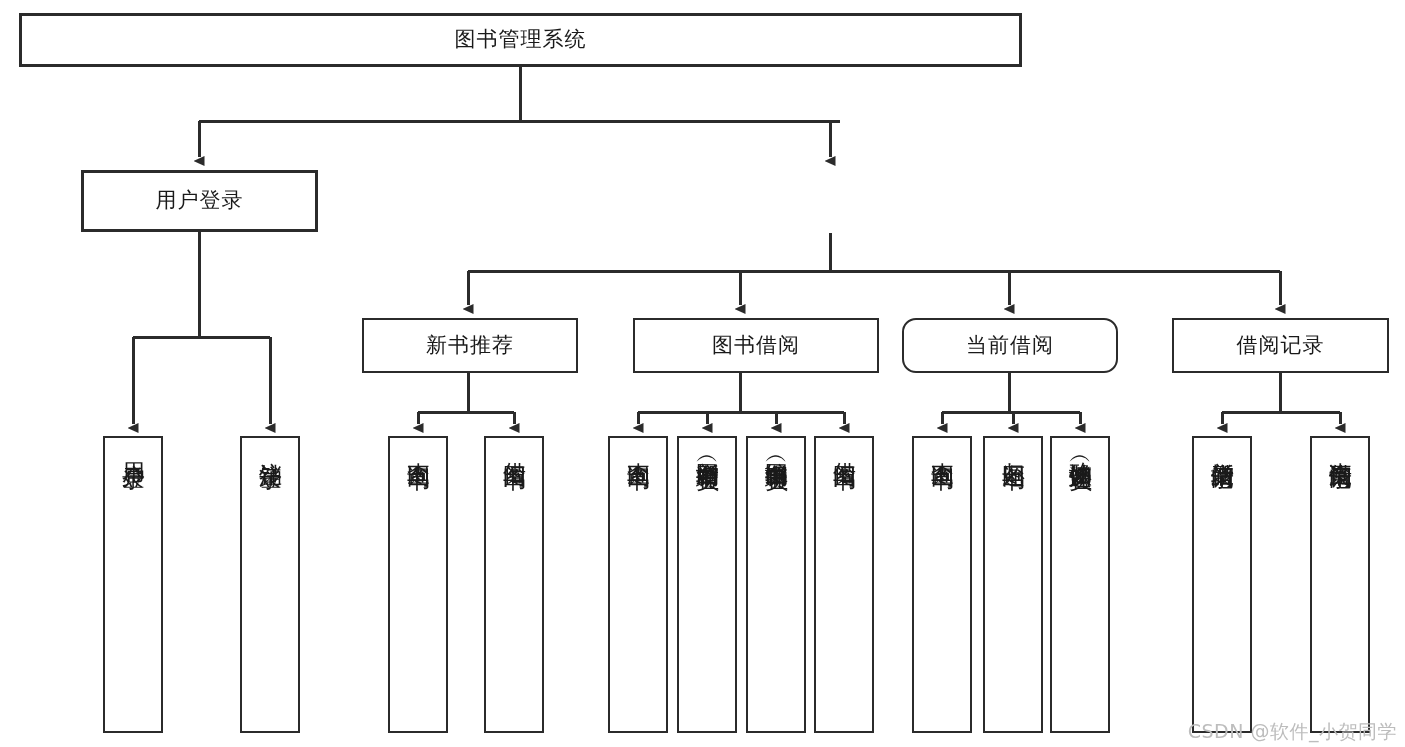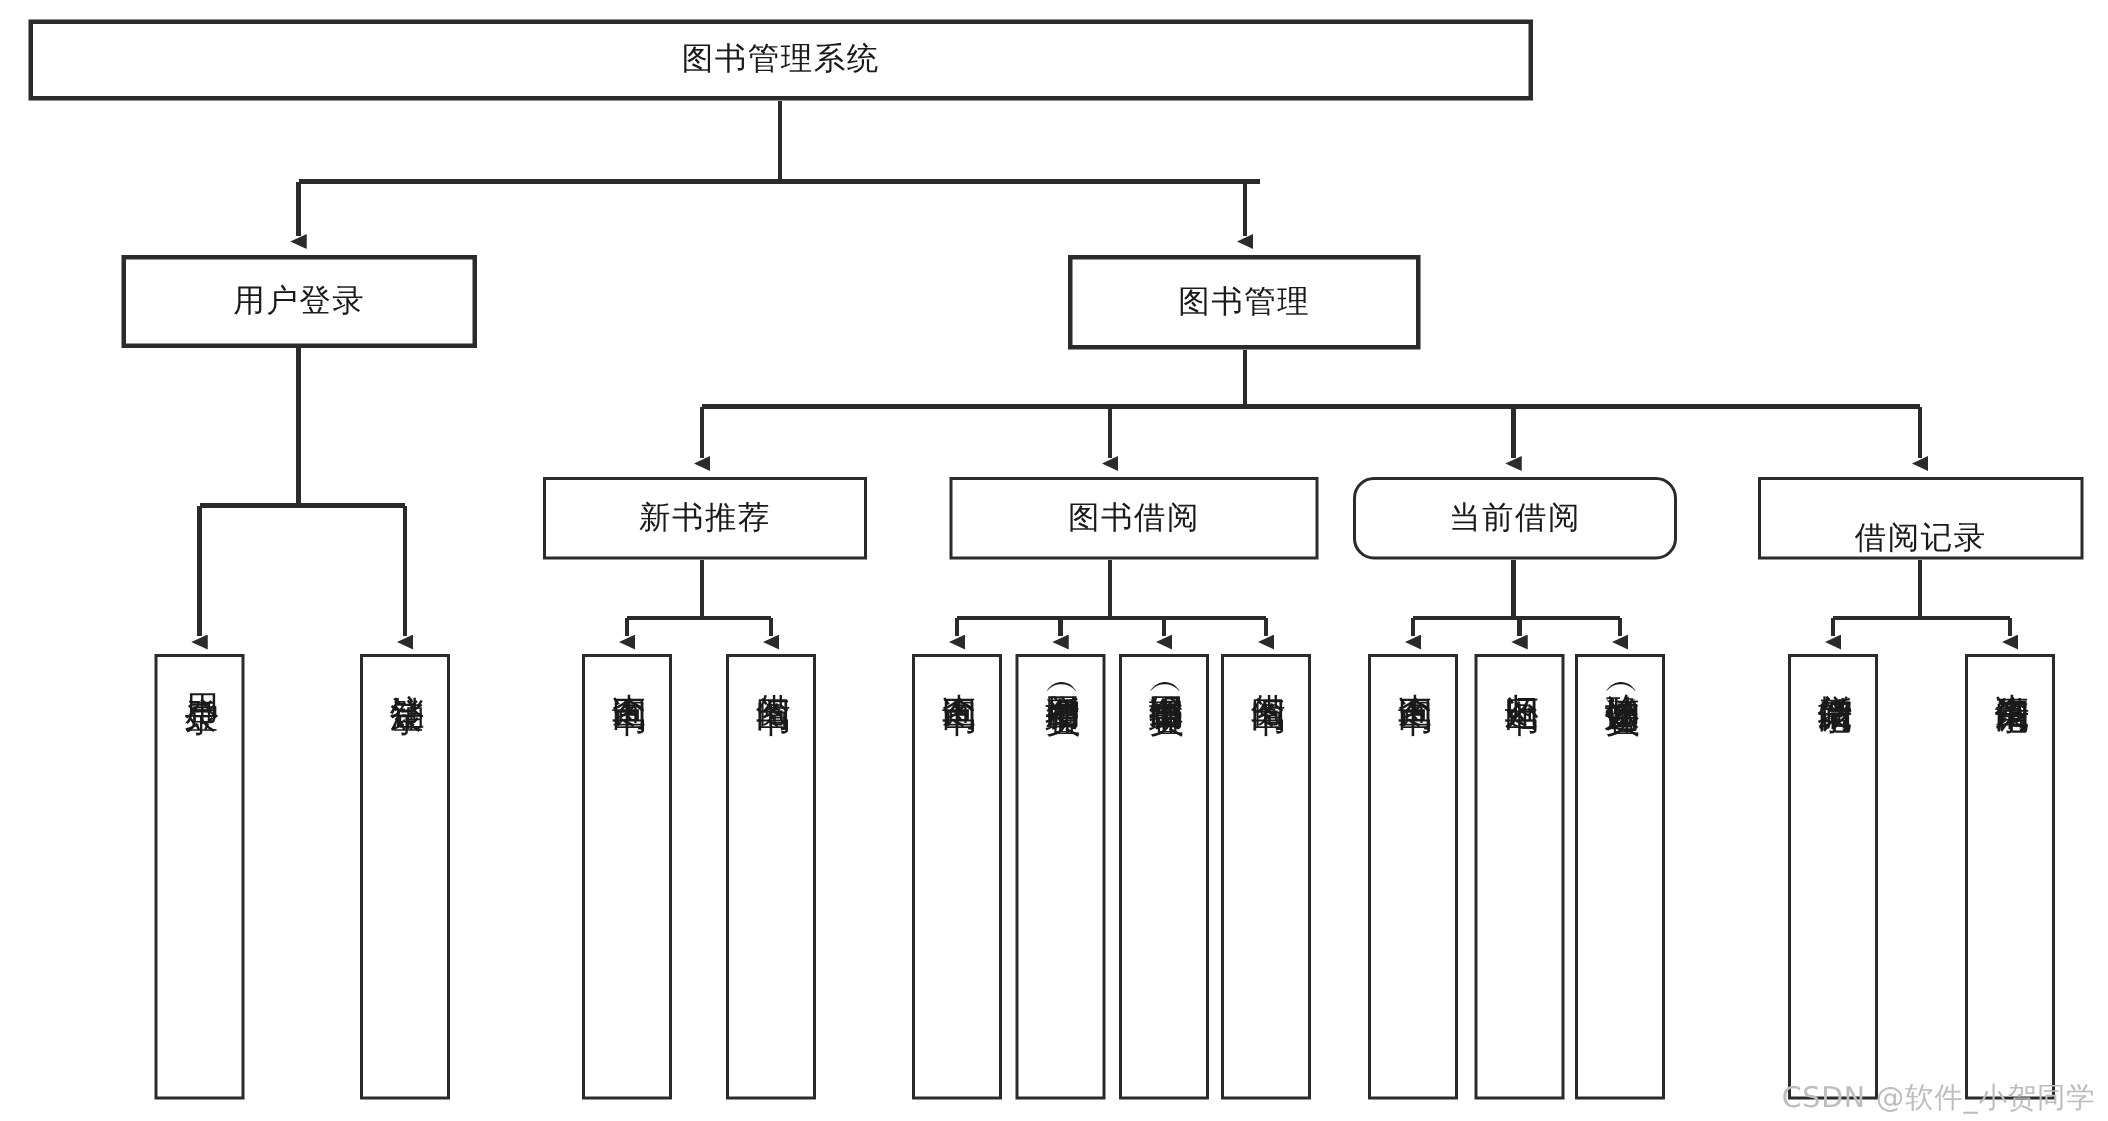--- a/index.html
+++ b/index.html
@@ -126,34 +126,31 @@
     </g>
   </svg>
 
   <div class="node h-node" id="node-root" style="left:19px;top:13px;width:1003px;height:54px;border-width:3px;">
     <span class="label">图书管理系统</span>
   </div>
 
   <div class="node h-node" style="left:81px;top:170px;width:237px;height:62px;border-width:3px;">
     <span class="label">用户登录</span>
   </div>
-  <div class="node h-node" style="left:712px;top:170px;width:235px;height:63px;border-width:3px;">
-    <span class="label">图书管理</span>
-  </div>
 
   <div class="node h-node" style="left:362px;top:318px;width:216px;height:55px;justify-content:center;">
     <span class="label">新书推荐</span>
   </div>
   <div class="node h-node" style="left:633px;top:318px;width:246px;height:55px;">
     <span class="label">图书借阅</span>
   </div>
   <div class="node h-node" style="left:902px;top:318px;width:216px;height:55px;border-radius:14px;">
     <span class="label">当前借阅</span>
   </div>
-  <div class="node h-node" style="left:1172px;top:318px;width:217px;height:55px;align-items:flex-end;">
+  <div class="node h-node" style="left:1172px;top:318px;width:217px;height:55px;">
     <span class="label">借阅记录</span>
   </div>
 
   <div class="node v-node" style="left:103px;top:436px;width:60px;height:297px;">
     <span class="label">用户登录</span>
   </div>
   <div class="node v-node" style="left:240px;top:436px;width:60px;height:297px;">
     <span class="label">注销登录</span>
   </div>
 

